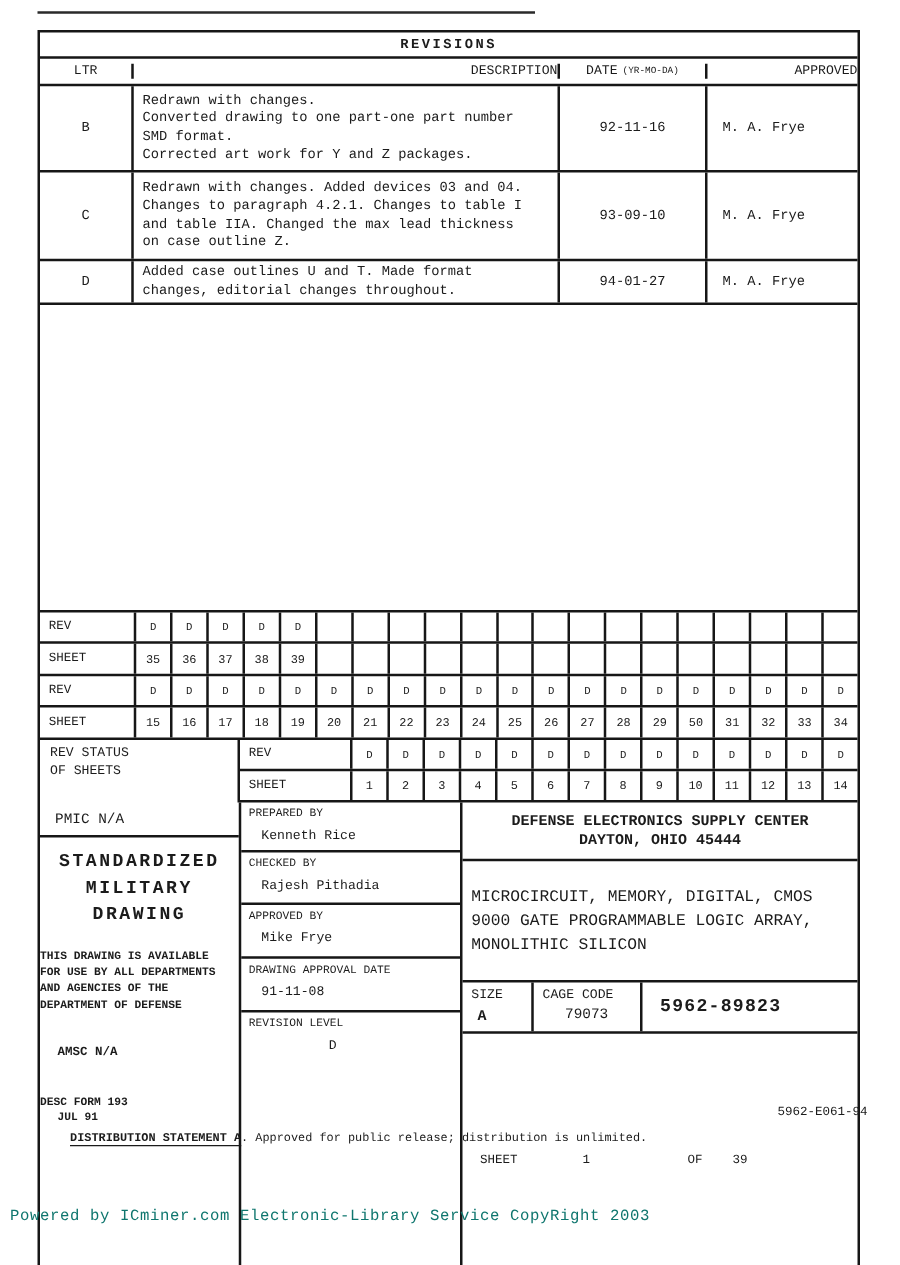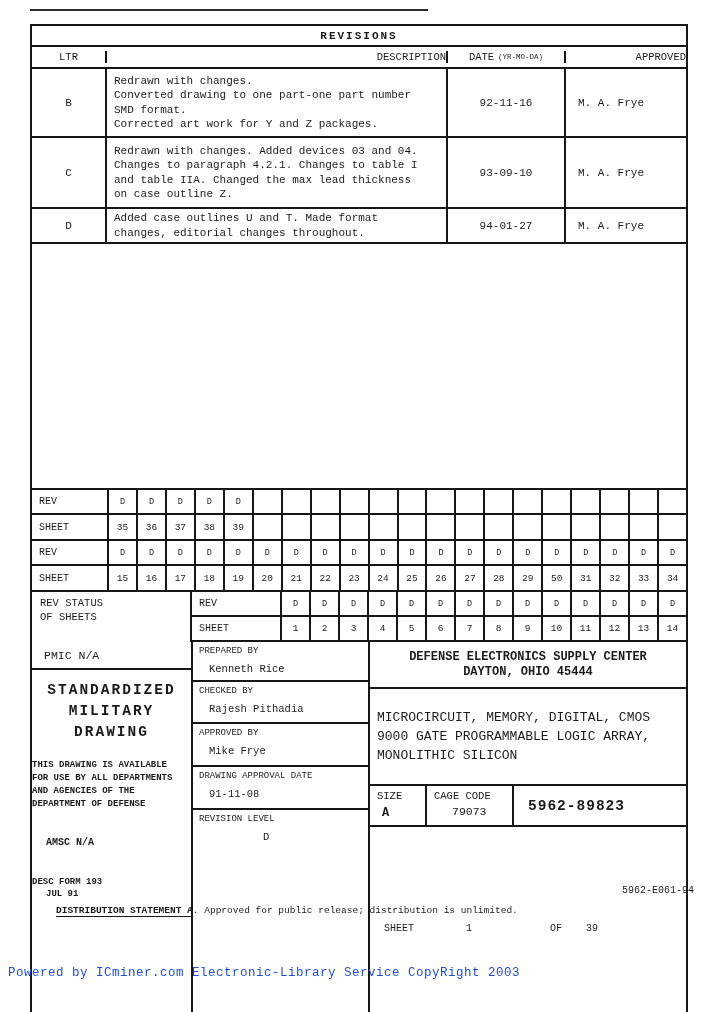--- a/index.html
+++ b/index.html
@@ -82,21 +82,21 @@
   .cage-cell .val{font-size:11.5px;margin:3px 0 0 18px;}
   .dwgnum-cell{flex:1 1 auto;display:flex;align-items:center;padding-left:14px;
     font-size:14.5px;font-weight:bold;letter-spacing:1px;}
   .sheet-row{flex:1 1 auto;display:flex;align-items:center;font-size:10px;padding-left:14px;}
   .sheet-row .sp1{margin-left:52px;} .sheet-row .sp2{margin-left:78px;} .sheet-row .sp3{margin-left:24px;}
   .footer-form{position:absolute;left:32px;top:877px;font-size:9px;font-weight:bold;}
   .footer-date{position:absolute;left:46px;top:889px;font-size:9px;font-weight:bold;}
   .footer-dist{position:absolute;left:56px;top:905px;font-size:9.5px;}
   .footer-dist .u{font-weight:bold;border-bottom:1.5px solid #1b1b1b;}
   .footer-doc{position:absolute;right:26px;top:885px;font-size:10px;}
-  .watermark{position:absolute;left:8px;top:966px;font-size:12.5px;color:#1d4ed8;letter-spacing:0.5px;}
+  .watermark{position:absolute;left:8px;top:966px;font-size:12.5px;color:#0f766e;letter-spacing:0.5px;}
 </style>
 </head>
 <body>
 
 <div id="page">
   <div class="artifact-line"></div>
 
   <div class="form">
 
     <div class="title-bar bb">REVISIONS</div>

